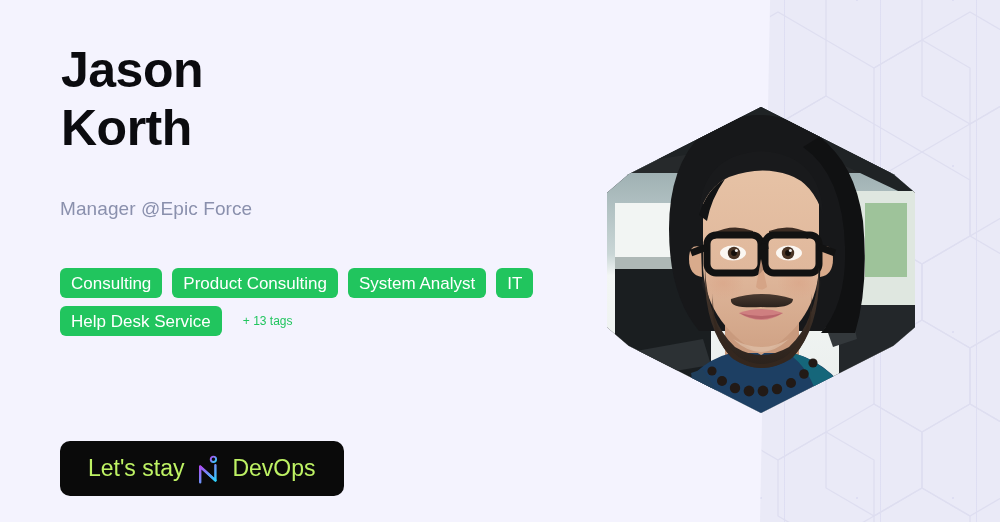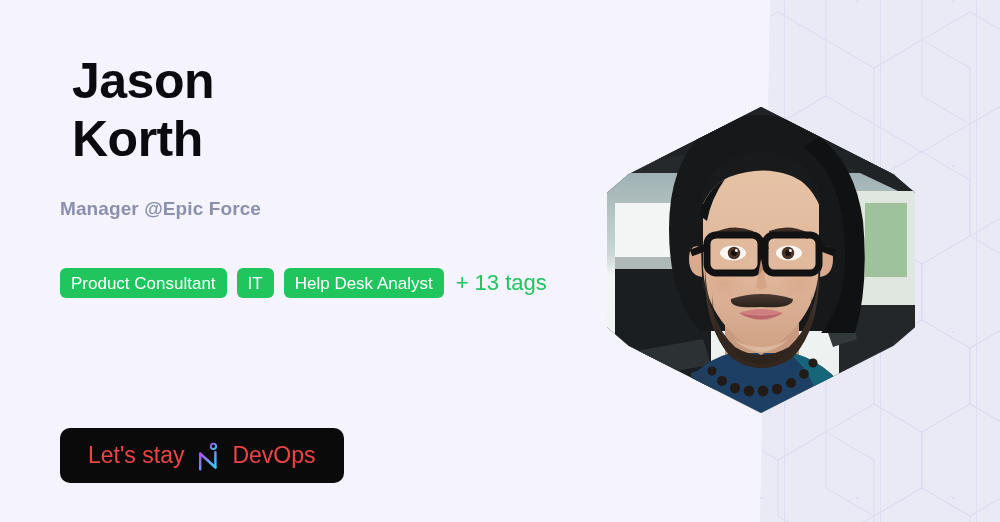--- a/index.html
+++ b/index.html
@@ -49,37 +49,37 @@
     left: 60px;
     top: 0;
     width: 560px;
     height: 100%;
   }
 
   .person-name {
     position: absolute;
     top: 40px;
     left: 0;
-    margin: 12px;
+    margin: 1px;
     font-size: 50px;
     line-height: 58px;
     font-weight: 700;
     letter-spacing: -0.5px;
     color: #0B0B0F;
     white-space: pre-line;
     width: 420px;
   }
 
   .person-role {
     position: absolute;
     top: 198px;
     left: 0;
     margin: 0;
     font-size: 19px;
-    font-weight: 700;
+    font-weight: 400;
     color: #8A90AD;
     letter-spacing: 0.1px;
   }
 
   
   .tags {
     position: absolute;
     top: 268px;
     left: 0;
     width: 520px;
@@ -99,36 +99,36 @@
     font-size: 17px;
     line-height: 1;
     white-space: nowrap;
     box-sizing: border-box;
   }
   .tags-more {
     display: inline-flex;
     align-items: center;
     height: 30px;
     color: #21C55E;
-    font-size: 22px;
+    font-size: 12px;
     white-space: nowrap;
-    margin-left: 2px;
+    margin-left: 11px;
   }
 
   
   .cta {
     position: absolute;
-    top: 428px;
+    top: 441px;
     left: 0;
     height: 55px;
     padding: 0 28px;
     border: none;
     border-radius: 10px;
     background: #0A0A0A;
-    color: #ef4444;
+    color: #bef264;
     font-family: "Liberation Sans", sans-serif;
     font-size: 23px;
     font-weight: 500;
     display: inline-flex;
     align-items: center;
     gap: 12px;
     cursor: pointer;
   }
   .cta-logo {
     display: inline-block;
@@ -293,23 +293,25 @@
   </div>
 
   <div class="content">
 
     <h1 class="person-name">Jason
 Korth</h1>
 
     <p class="person-role">Manager @Epic Force</p>
 
     <div class="tags">
-      <span class="tag">Product Consultant</span>
+      <span class="tag">Consulting</span>
+      <span class="tag">Product Consulting</span>
+      <span class="tag">System Analyst</span>
       <span class="tag">IT</span>
-      <span class="tag">Help Desk Analyst</span>
+      <span class="tag">Help Desk Service</span>
       <span class="tags-more">+ 13 tags</span>
     </div>
 
     <button class="cta">
       <span>Let's stay</span>
       <span class="cta-logo">
         <svg viewBox="0 0 24 30" width="24" height="30">
           <defs>
             <linearGradient id="nGrad" x1="0" y1="0" x2="1" y2="1">
               <stop offset="0%" stop-color="#B24BF3"></stop>

